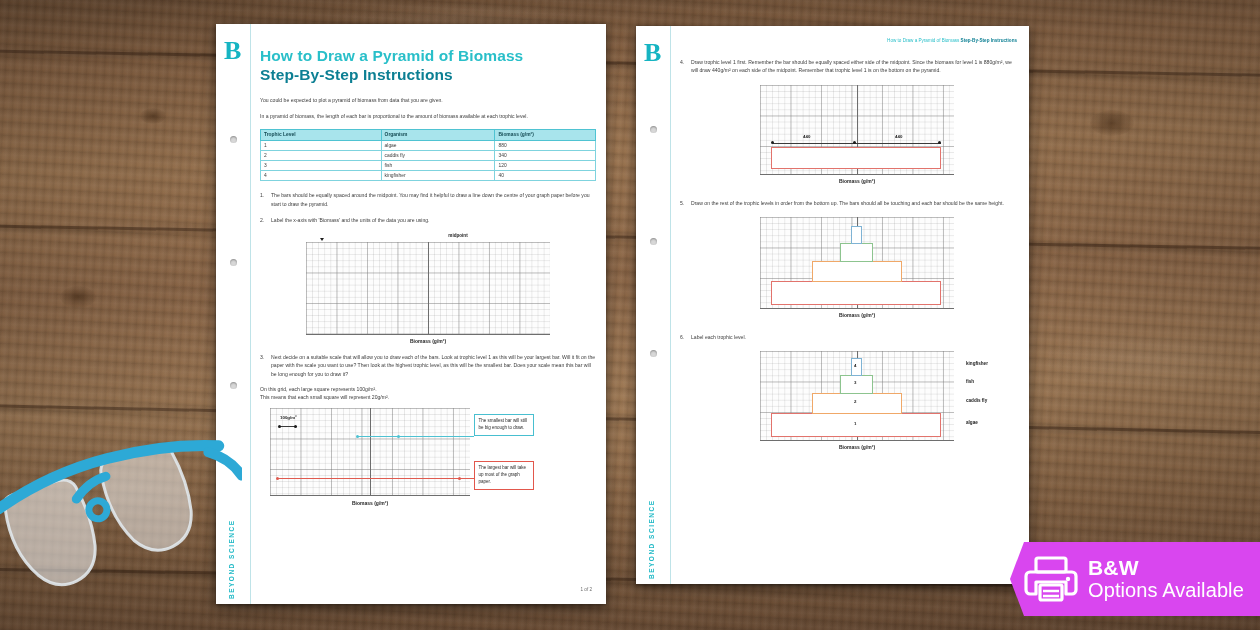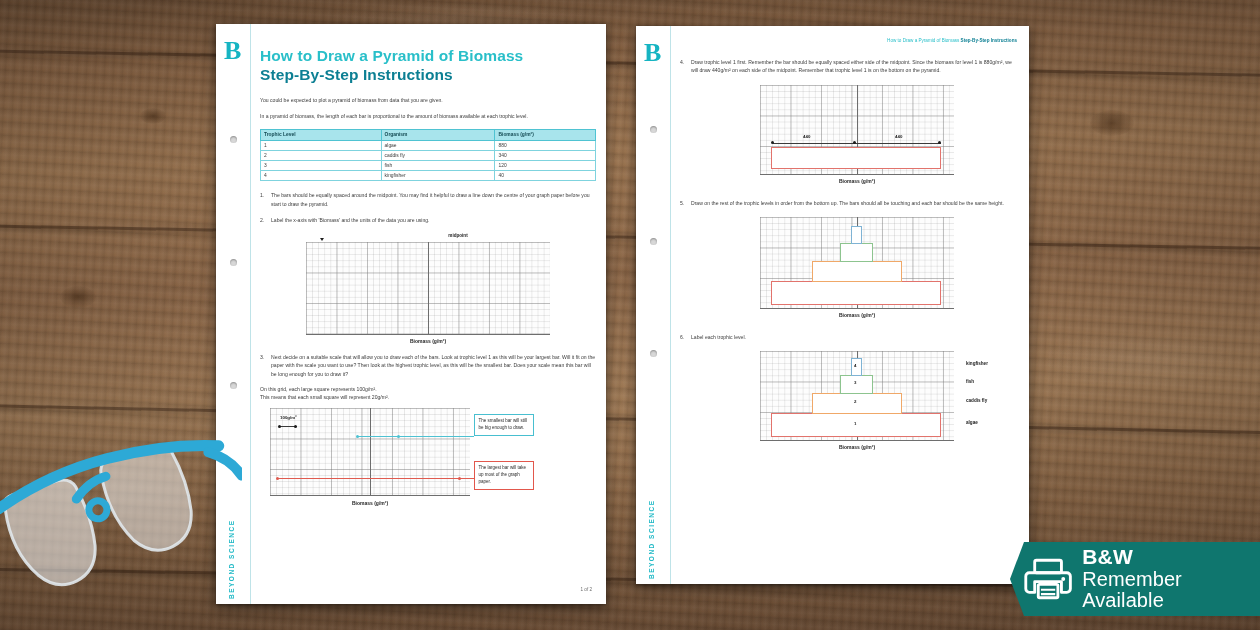--- a/index.html
+++ b/index.html
@@ -109,21 +109,21 @@
   .rhead { position:absolute; font-size:4.6px; color:#29bfc9; white-space:nowrap; }
   .rhead b { color:#0c7f93; }
   .pagenum { position:absolute; font-size:4.6px; color:#6a6a6a; }
 
   
   #glasses { position:absolute; left:-8px; top:372px; width:250px; height:258px; }
 
   
   #bw-badge {
     position:absolute; right:0; bottom:14px; width:250px; height:74px;
-    background:#0f766e; display:flex; align-items:center; gap:10px;
+    background:#d946ef; display:flex; align-items:center; gap:10px;
     padding:6px 12px 6px 14px;
     clip-path: polygon(14px 0, 100% 0, 100% 100%, 14px 100%, 0 50%);
   }
   #bw-badge .bwtxt { color:#fff; line-height:1.08; }
   #bw-badge .bw1 { font-size:21px; font-weight:700; letter-spacing:.2px; }
   #bw-badge .bw2 { font-size:20px; font-weight:400; letter-spacing:.1px; }
 </style>
 </head>
 <body>
 
@@ -349,15 +349,15 @@
   <svg width="54" height="48" viewBox="0 0 54 48">
     <rect x="12" y="3" width="30" height="14" rx="2" fill="none" stroke="#fff" stroke-width="3.2"></rect>
     <path d="M6 17 h42 a4 4 0 0 1 4 4 v14 a4 4 0 0 1 -4 4 h-6 v-12 h-30 v12 h-6 a4 4 0 0 1 -4 -4 v-14 a4 4 0 0 1 4 -4 z" fill="none" stroke="#fff" stroke-width="3.2" stroke-linejoin="round"></path>
     <circle cx="44" cy="24" r="2.2" fill="#fff"></circle>
     <rect x="16" y="30" width="22" height="15" rx="1.5" fill="none" stroke="#fff" stroke-width="3.2"></rect>
     <line x1="19" y1="36" x2="35" y2="36" stroke="#fff" stroke-width="2.4"></line>
     <line x1="19" y1="41" x2="35" y2="41" stroke="#fff" stroke-width="2.4"></line>
   </svg>
   <div class="bwtxt">
     <div class="bw1">B&amp;W</div>
-    <div class="bw2">Remember Available</div>
+    <div class="bw2">Options Available</div>
   </div>
 </div>
 
 </body></html>

